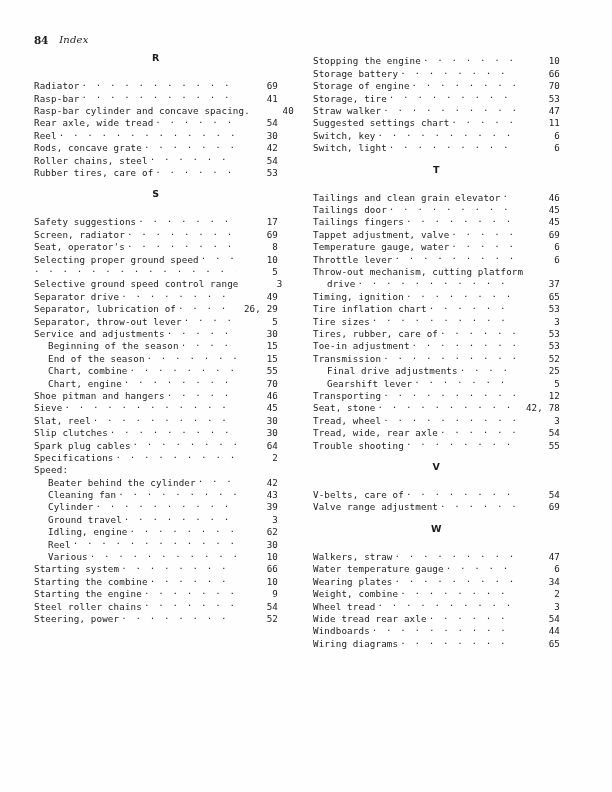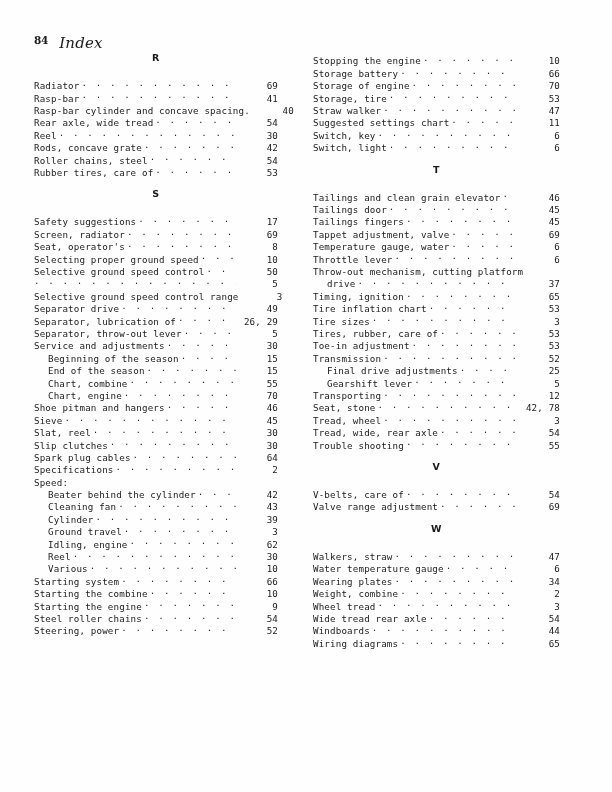--- a/index.html
+++ b/index.html
@@ -33,21 +33,21 @@
   }
   .runhead .folio {
     font-family: "DejaVu Serif", "Liberation Serif", serif;
     font-weight: bold;
     font-size: 10.5px;
     letter-spacing: -0.2px;
   }
   .runhead .label {
     font-family: "DejaVu Serif", "Liberation Serif", serif;
     font-style: italic;
-    font-size: 15px;
+    font-size: 10px;
     letter-spacing: 0.2px;
   }
 
   
   .col {
     position: absolute;
     top: 52px;
   }
   .col-left  { left: 34px;  width: 244px; }
   .col-right { left: 299px; width: 247px; margin-left: 14px; }
@@ -179,25 +179,20 @@
         <span class="term">Seat, operator's</span>
         <span class="leaders"></span>
         <span class="pg">8</span>
       </div>
       <div class="entry">
         <span class="term">Selecting proper ground speed</span>
         <span class="leaders"></span>
         <span class="pg">10</span>
       </div>
       <div class="entry">
-        <span class="term">Selective ground speed control</span>
-        <span class="leaders"></span>
-        <span class="pg">50</span>
-      </div>
-      <div class="entry">
         <span class="leaders"></span>
         <span class="pg">5</span>
       </div>
       <div class="entry">
         <span class="term">Selective ground speed control range</span>
         <span class="leaders"></span>
         <span class="pg">3</span>
       </div>
       <div class="entry">
         <span class="term">Separator drive</span>

